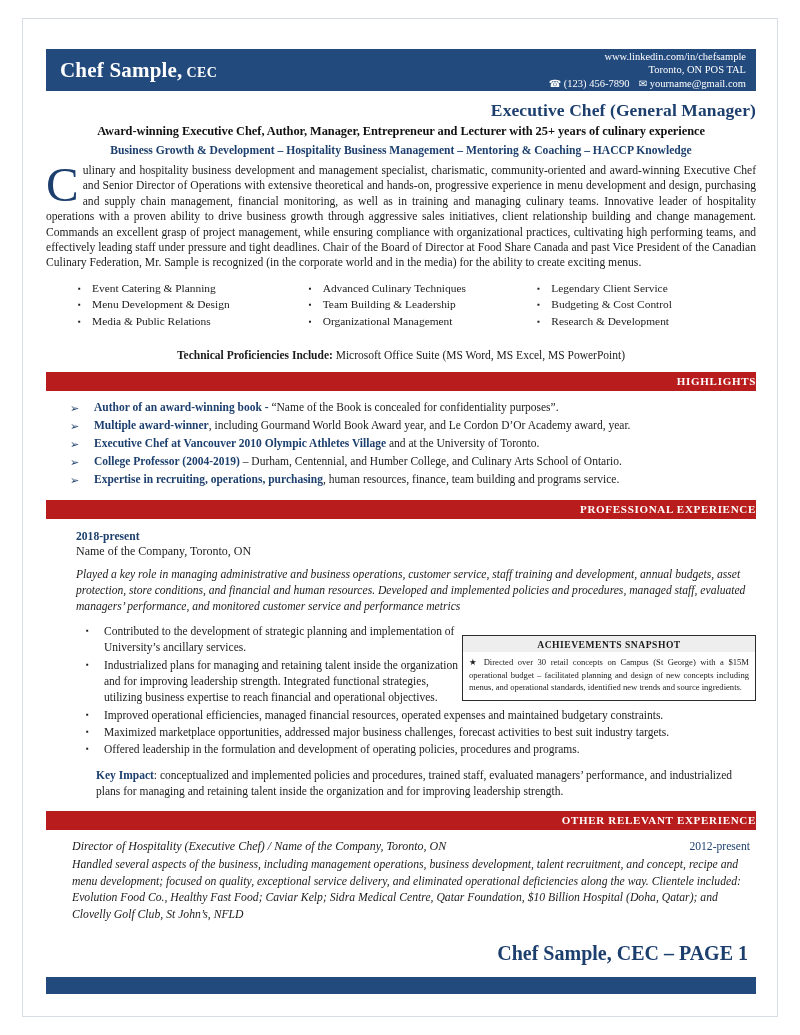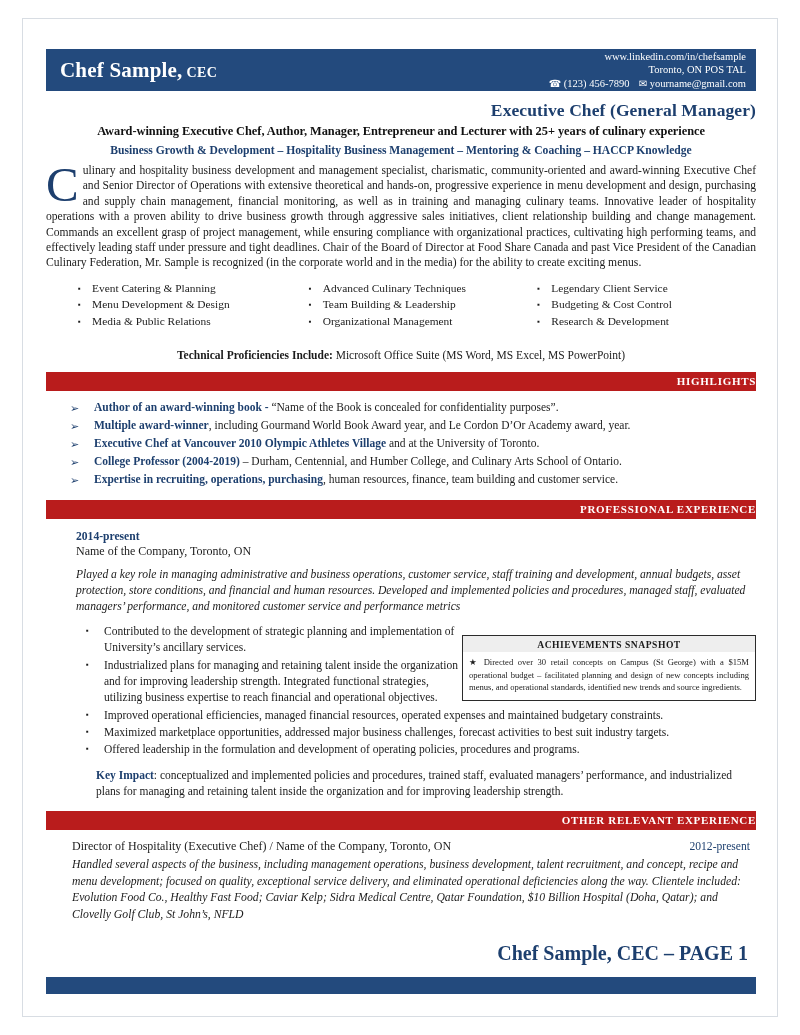--- a/index.html
+++ b/index.html
@@ -234,21 +234,21 @@
   .key-impact b { color: #1d3f6e; font-weight: bold; }
 
   
   .other { margin-top: 9px; padding: 0 6px 0 26px; }
   .other-head {
     display: flex;
     justify-content: space-between;
     align-items: baseline;
     font-size: 12px;
   }
-  .other-role { color: #1b1b1b; }
+  .other-role { color: #1b1b1b; font-style: italic; }
   .other-date { font-weight: normal; color: #1d3f6e; font-size: 11.6px; }
   .other-desc {
     font-style: italic;
     font-size: 11.7px;
     line-height: 1.42;
     margin-top: 3px;
     color: #1b1b1b;
   }
 
   
@@ -335,28 +335,28 @@
       <div class="hl-item">
         <span class="arrow">➢</span>
         <b>Executive Chef at Vancouver 2010 Olympic Athletes Village</b><span> and at the University of Toronto.</span>
       </div>
       <div class="hl-item">
         <span class="arrow">➢</span>
         <b>College Professor (2004-2019)</b><span> – Durham, Centennial, and Humber College, and Culinary Arts School of Ontario.</span>
       </div>
       <div class="hl-item">
         <span class="arrow">➢</span>
-        <b>Expertise in recruiting, operations, purchasing</b><span>, human resources, finance, team building and customer service.</span>
+        <b>Expertise in recruiting, operations, purchasing</b><span>, human resources, finance, team building and programs service.</span>
       </div>
     </div>
 
     <div class="sec-bar">PROFESSIONAL EXPERIENCE</div>
     <div class="exp">
       <div class="exp-head">
-        <span class="exp-date">2014-present</span>
+        <span class="exp-date">2018-present</span>
       </div>
       <div class="exp-company">Name of the Company, Toronto, ON</div>
       <div class="exp-intro">Played a key role in managing administrative and business operations, customer service, staff training and development, annual budgets, asset protection, store conditions, and financial and human resources. Developed and implemented policies and procedures, managed staff, evaluated managers’ performance, and monitored customer service and performance metrics</div>
 
       <div class="exp-body">
         <div class="ach-box">
           <div class="ach-title">ACHIEVEMENTS SNAPSHOT</div>
           <div class="ach-text">
             <span class="star">★</span>
             <span>Directed over 30 retail concepts on Campus (St George) with a $15M operational budget – facilitated planning and design of new concepts including menus, and operational standards, identified new trends and source ingredients.</span>

